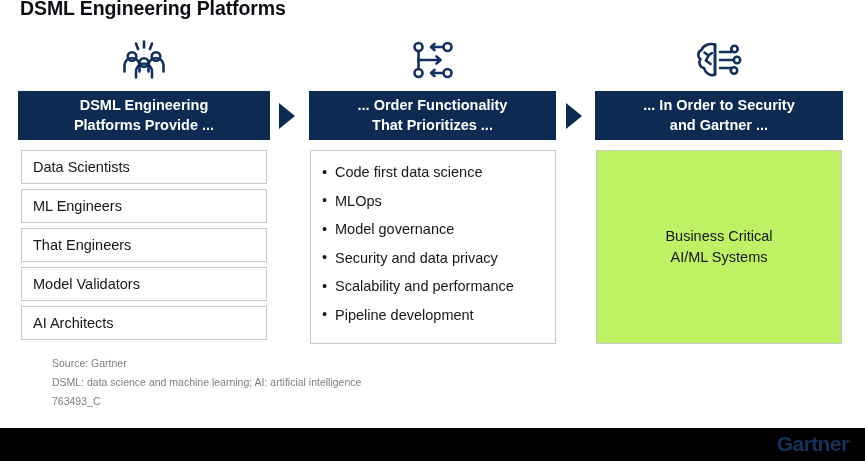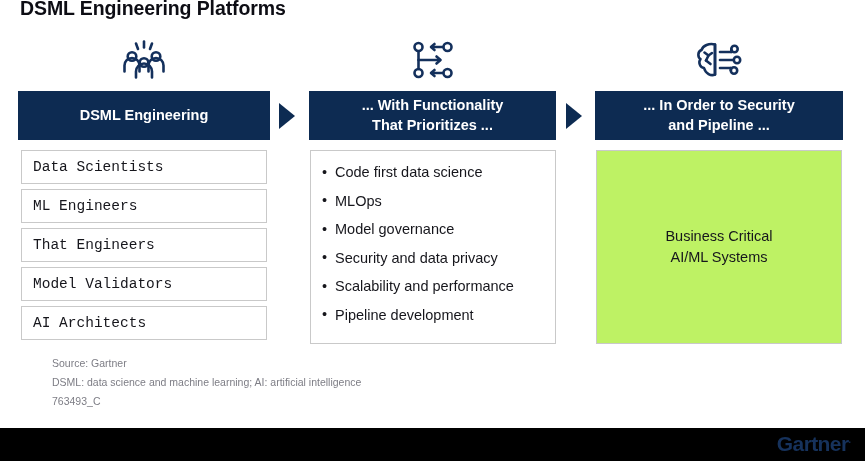--- a/index.html
+++ b/index.html
@@ -96,21 +96,20 @@
   .role-box {
     height: 34px;
     border: 1px solid #c9c9c9;
     background: #ffffff;
     display: flex;
     align-items: center;
     padding-left: 11px;
     font-size: 14.5px;
     color: #16161c;
     margin-bottom: 5px;
-    font-family: Liberation Mono, monospace;
   }
 
   
   #features-card {
     position: absolute;
     top: 150px;
     left: 1px;
     width: 246px;
     height: 194px;
     border: 1px solid #c9c9c9;
@@ -212,20 +211,21 @@
         <path d="M3.5 31.5 V25.5 a7.5 7.5 0 0 1 15 0 V31.5" fill="none"></path>
         <path d="M27.5 31.5 V25.5 a7.5 7.5 0 0 1 15 0 V31.5" fill="none"></path>
         <circle cx="23" cy="22.5" r="4.3" fill="none"></circle>
         <path d="M15 37.5 V31.5 a8 8 0 0 1 16 0 V37.5" fill="none"></path>
       </svg>
     </div>
 
     <div class="col-header">
       <span>
         <span>DSML Engineering</span><br>
+        <span>Platforms Provide ...</span>
       </span>
     </div>
 
     <div id="roles-list">
       <div class="role-box">
           <span>Data Scientists</span>
         </div>
       <div class="role-box">
           <span>ML Engineers</span>
         </div>
@@ -256,21 +256,21 @@
         <path d="M31 33 H19.5" fill="none"></path>
         <path d="M22.5 30 L19 33 L22.5 36" fill="none"></path>
         <path d="M6.5 11.5 V20 H28" fill="none"></path>
         <path d="M24.5 16.5 L28.5 20 L24.5 23.5" fill="none"></path>
         <path d="M6.5 29 V20" fill="none"></path>
       </svg>
     </div>
 
     <div class="col-header">
       <span>
-        <span>... With Functionality</span><br>
+        <span>... Order Functionality</span><br>
         <span>That Prioritizes ...</span>
       </span>
     </div>
 
     <div id="features-card">
       <div class="feature-item"><span class="bullet">•</span><span>Code first data science</span></div>
       <div class="feature-item"><span class="bullet">•</span><span>MLOps</span></div>
       <div class="feature-item"><span class="bullet">•</span><span>Model governance</span></div>
       <div class="feature-item"><span class="bullet">•</span><span>Security and data privacy</span></div>
       <div class="feature-item"><span class="bullet">•</span><span>Scalability and performance</span></div>
@@ -296,21 +296,21 @@
         <path d="M24 20 H37.8" fill="none"></path>
         <path d="M24 28 H34.8" fill="none"></path>
         <path d="M35.3 12 V9.3" fill="none"></path>
         <path d="M34.8 28 V30.3" fill="none"></path>
       </svg>
     </div>
 
     <div class="col-header">
       <span>
         <span>... In Order to Security</span><br>
-        <span>and Pipeline ...</span>
+        <span>and Gartner ...</span>
       </span>
     </div>
 
     <div id="outcome-card">
       <div id="outcome-text">
         <span>Business Critical</span><br>
         <span>AI/ML Systems</span>
       </div>
     </div>
   </div>

